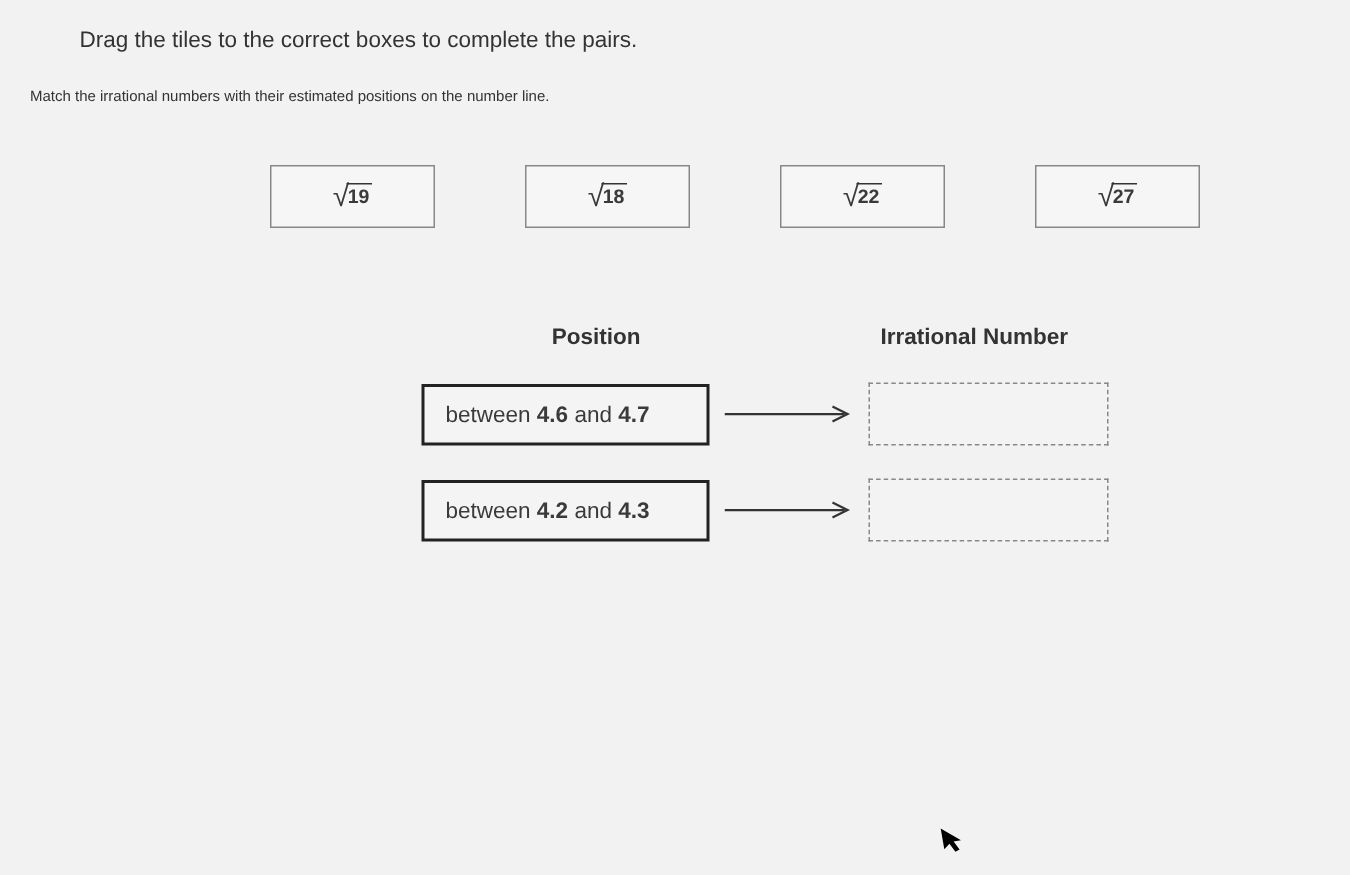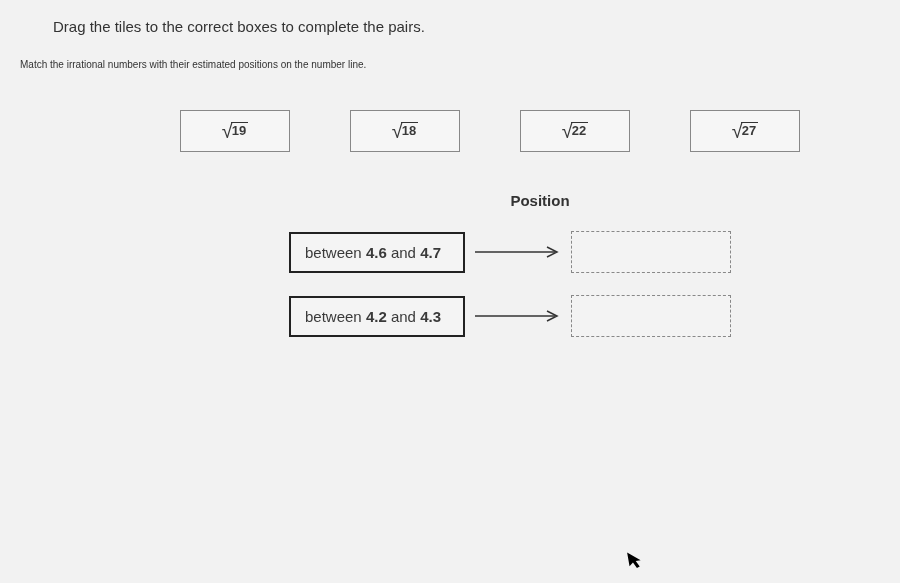--- a/index.html
+++ b/index.html
@@ -67,31 +67,32 @@
     .headers {
       display: flex;
       gap: 160px;
       margin-bottom: 22px;
       padding-left: 60px;
     }
     .col-header {
       font-size: 15px;
       font-weight: bold;
       color: #333;
+      margin-top: 24px;
     }
     .pair-row {
       display: flex;
       align-items: center;
       margin-bottom: 22px;
     }
     .position-box {
       border: 2px solid #222;
       padding: 10px 14px;
       font-size: 15px;
-      width: 176px;
+      width: 192px;
       text-align: left;
       background: rgba(255,255,255,0.15);
     }
     .position-box b { font-weight: bold; }
     .arrow {
       width: 90px;
       height: 2px;
       display: flex;
       align-items: center;
       margin: 0 6px 0 10px;
@@ -141,20 +142,21 @@
     <span class="sqrt">
       <span class="sqrt-sym">√</span>
       <span class="sqrt-val">27</span>
     </span>
   </div>
 </div>
 
 <div class="matching-area">
   <div class="headers">
     <div class="col-header">Position</div>
+    <div class="col-header">Irrational Number</div>
   </div>
 
   <div class="pair-row">
     <div class="position-box">
       <span>between </span><b>4.6</b><span> and </span><b>4.7</b>
     </div>
     <div class="arrow">
       <svg width="90" height="12" viewBox="0 0 90 12">
           <line x1="0" y1="6" x2="80" y2="6" stroke="#333" stroke-width="1.5"></line>
           <polyline points="72,1 82,6 72,11" fill="none" stroke="#333" stroke-width="1.5"></polyline>

